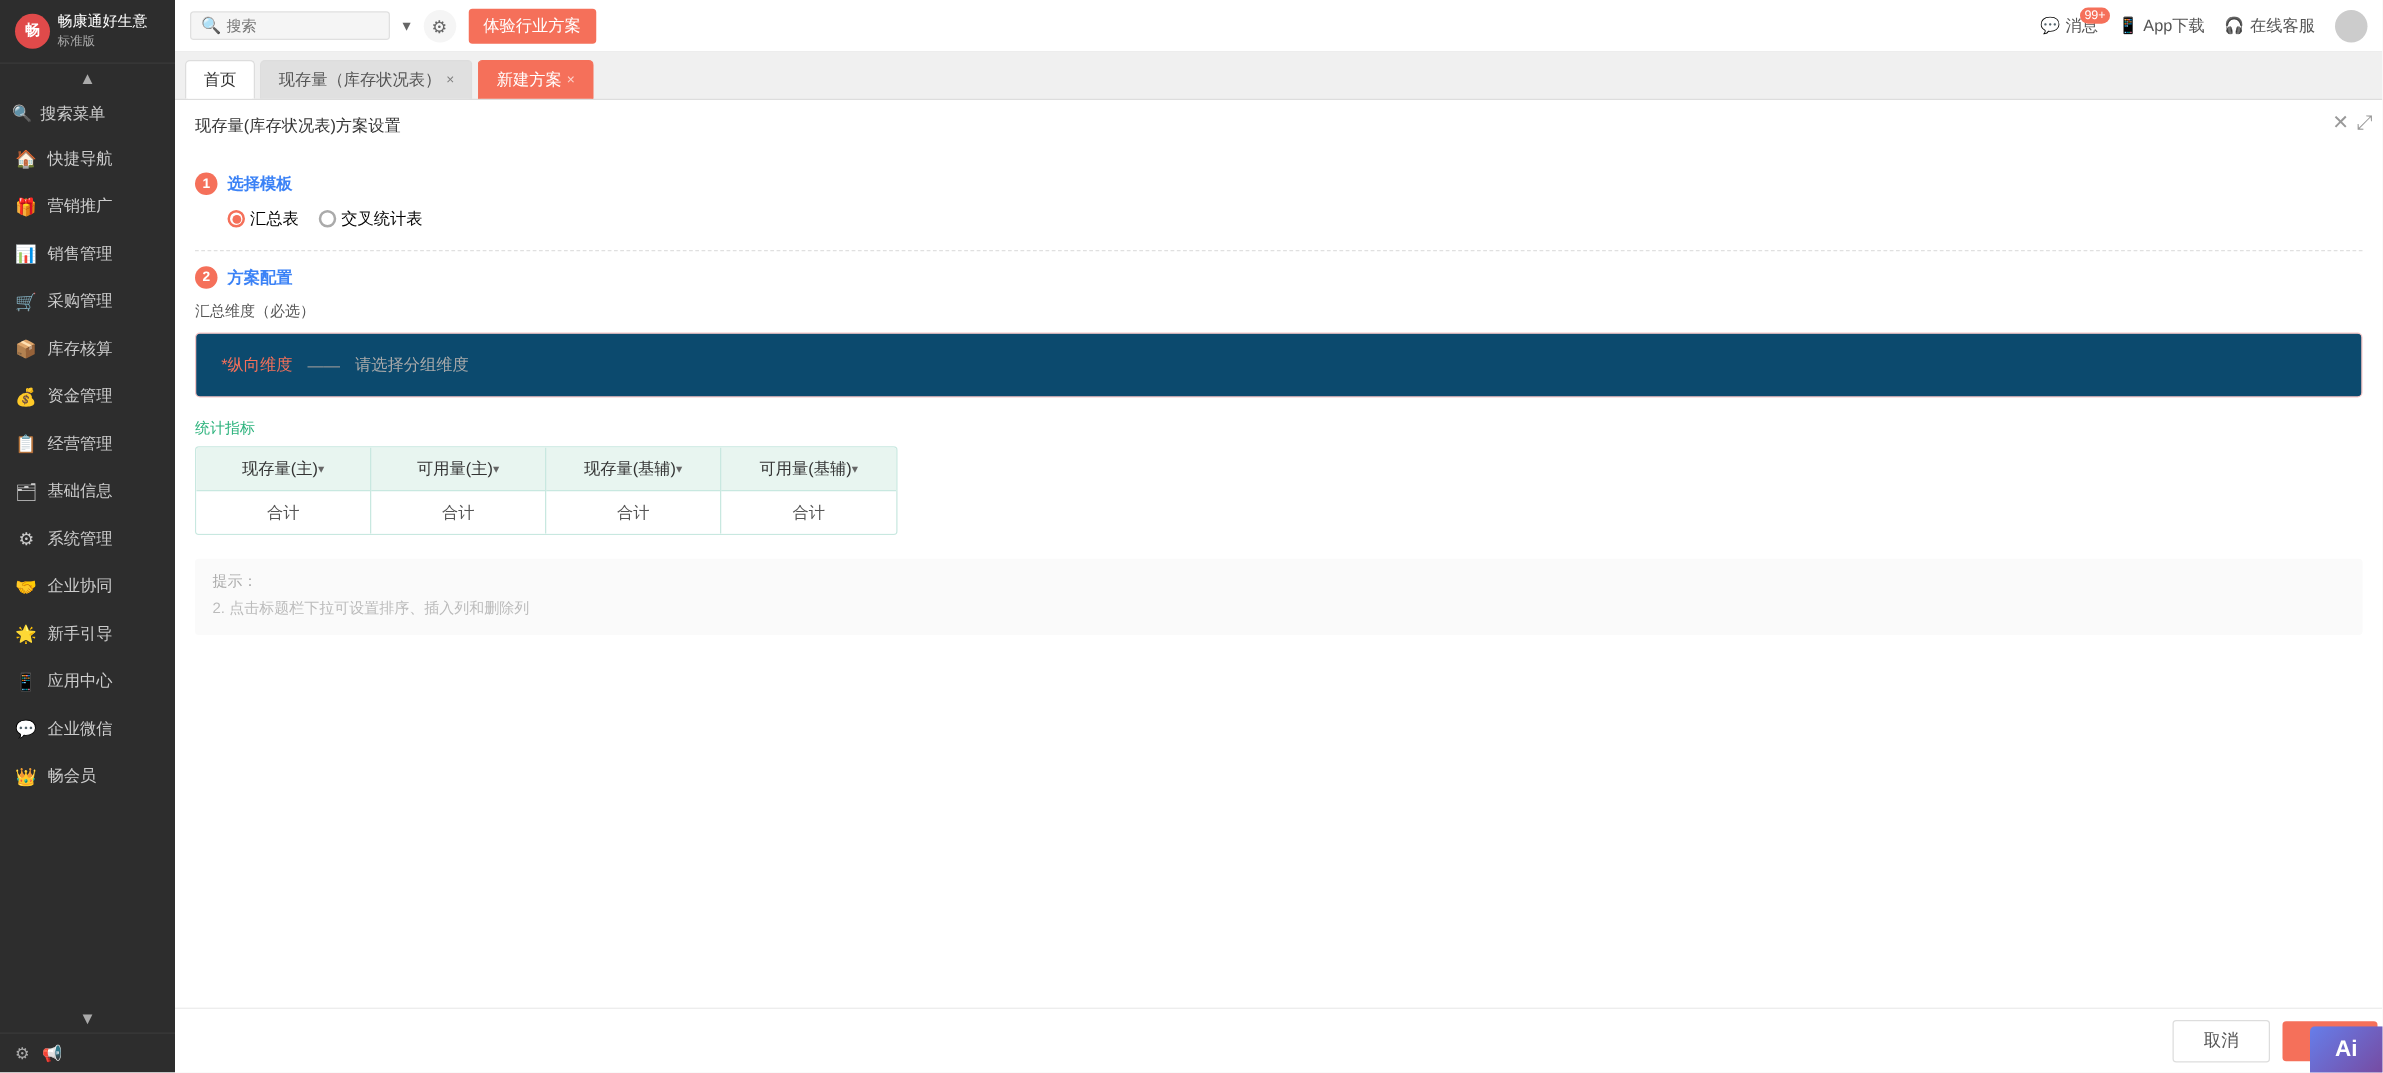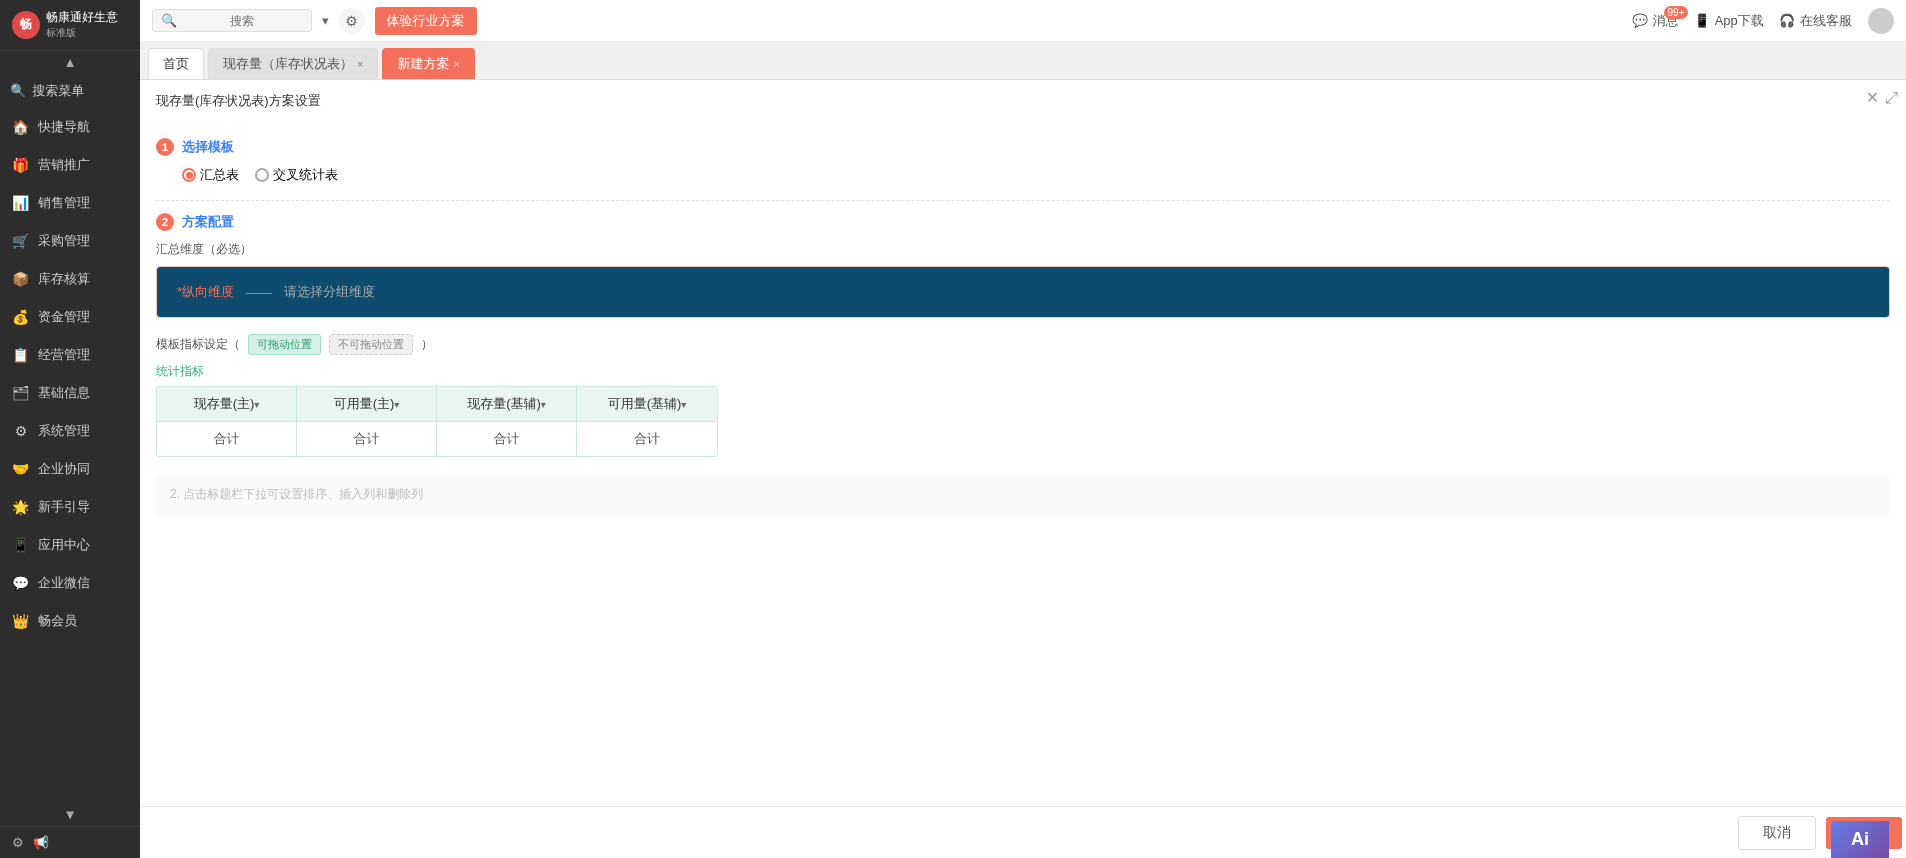--- a/index.html
+++ b/index.html
@@ -75,21 +75,21 @@
     }
     .topbar-search {
       display: flex; align-items: center; gap: 4px;
       background: #f5f5f5;
       border: 1px solid #e0e0e0;
       border-radius: 3px;
       padding: 3px 8px;
       width: 160px;
     }
     .topbar-search input {
-      border: none; background: transparent; font-size: 12px; outline: none; width: 100%; text-align: center;
+      border: none; background: transparent; font-size: 12px; outline: none; width: 100%;
     }
     .topbar-dropdown {
       display: flex; align-items: center; gap: 4px;
       cursor: pointer; color: #666;
     }
     .topbar-gear {
       width: 26px; height: 26px;
       background: #f5f5f5;
       border-radius: 50%;
       display: flex; align-items: center; justify-content: center;
@@ -397,21 +397,21 @@
 
     
     .sidebar-arrow {
       background: none; border: none; color: #aaa;
       cursor: pointer; width: 100%; text-align: center; padding: 4px;
     }
 
     
     .ai-badge {
       position: fixed;
-      bottom: 0; right: 17px;
+      bottom: 0; right: 0;
       background: linear-gradient(135deg, #667eea, #764ba2);
       color: white;
       padding: 8px 20px;
       font-size: 18px;
       font-weight: bold;
       border-radius: 4px 0 0 0;
       cursor: pointer;
     }
   </style>
 </head>
@@ -585,26 +585,20 @@
 
         <div class="config-section">
           <div class="config-label">汇总维度（必选）</div>
           <div class="dimension-box">
             <span class="dimension-label">*纵向维度</span>
             <span class="dimension-dash">——</span>
             <span class="dimension-placeholder">请选择分组维度</span>
           </div>
         </div>
 
-        <div class="indicator-settings">
-          <span>模板指标设定（</span>
-          <span class="indicator-badge badge-movable">可拖动位置</span>
-          <span class="indicator-badge badge-fixed">不可拖动位置</span>
-          <span>）</span>
-        </div>
 
         <div class="config-section">
           <div class="stats-section-label">统计指标</div>
           <div class="stats-table">
             <div class="stats-header-row">
               <div class="stats-cell stats-cell-header">
                 <span>现存量(主)</span>
                 <span class="chevron-down">▾</span>
               </div>
               <div class="stats-cell stats-cell-header">
@@ -623,20 +617,21 @@
             <div class="stats-data-row">
               <div class="stats-cell">合计</div>
               <div class="stats-cell">合计</div>
               <div class="stats-cell">合计</div>
               <div class="stats-cell">合计</div>
             </div>
           </div>
         </div>
 
         <div class="tips-section">
+          <div class="tips-title">提示：</div>
           <div class="tips-item">2. 点击标题栏下拉可设置排序、插入列和删除列</div>
         </div>
       </div>
     </div>
 
 
   </div>
 
   <div class="action-bar">
     <button class="btn-cancel">取消</button>

